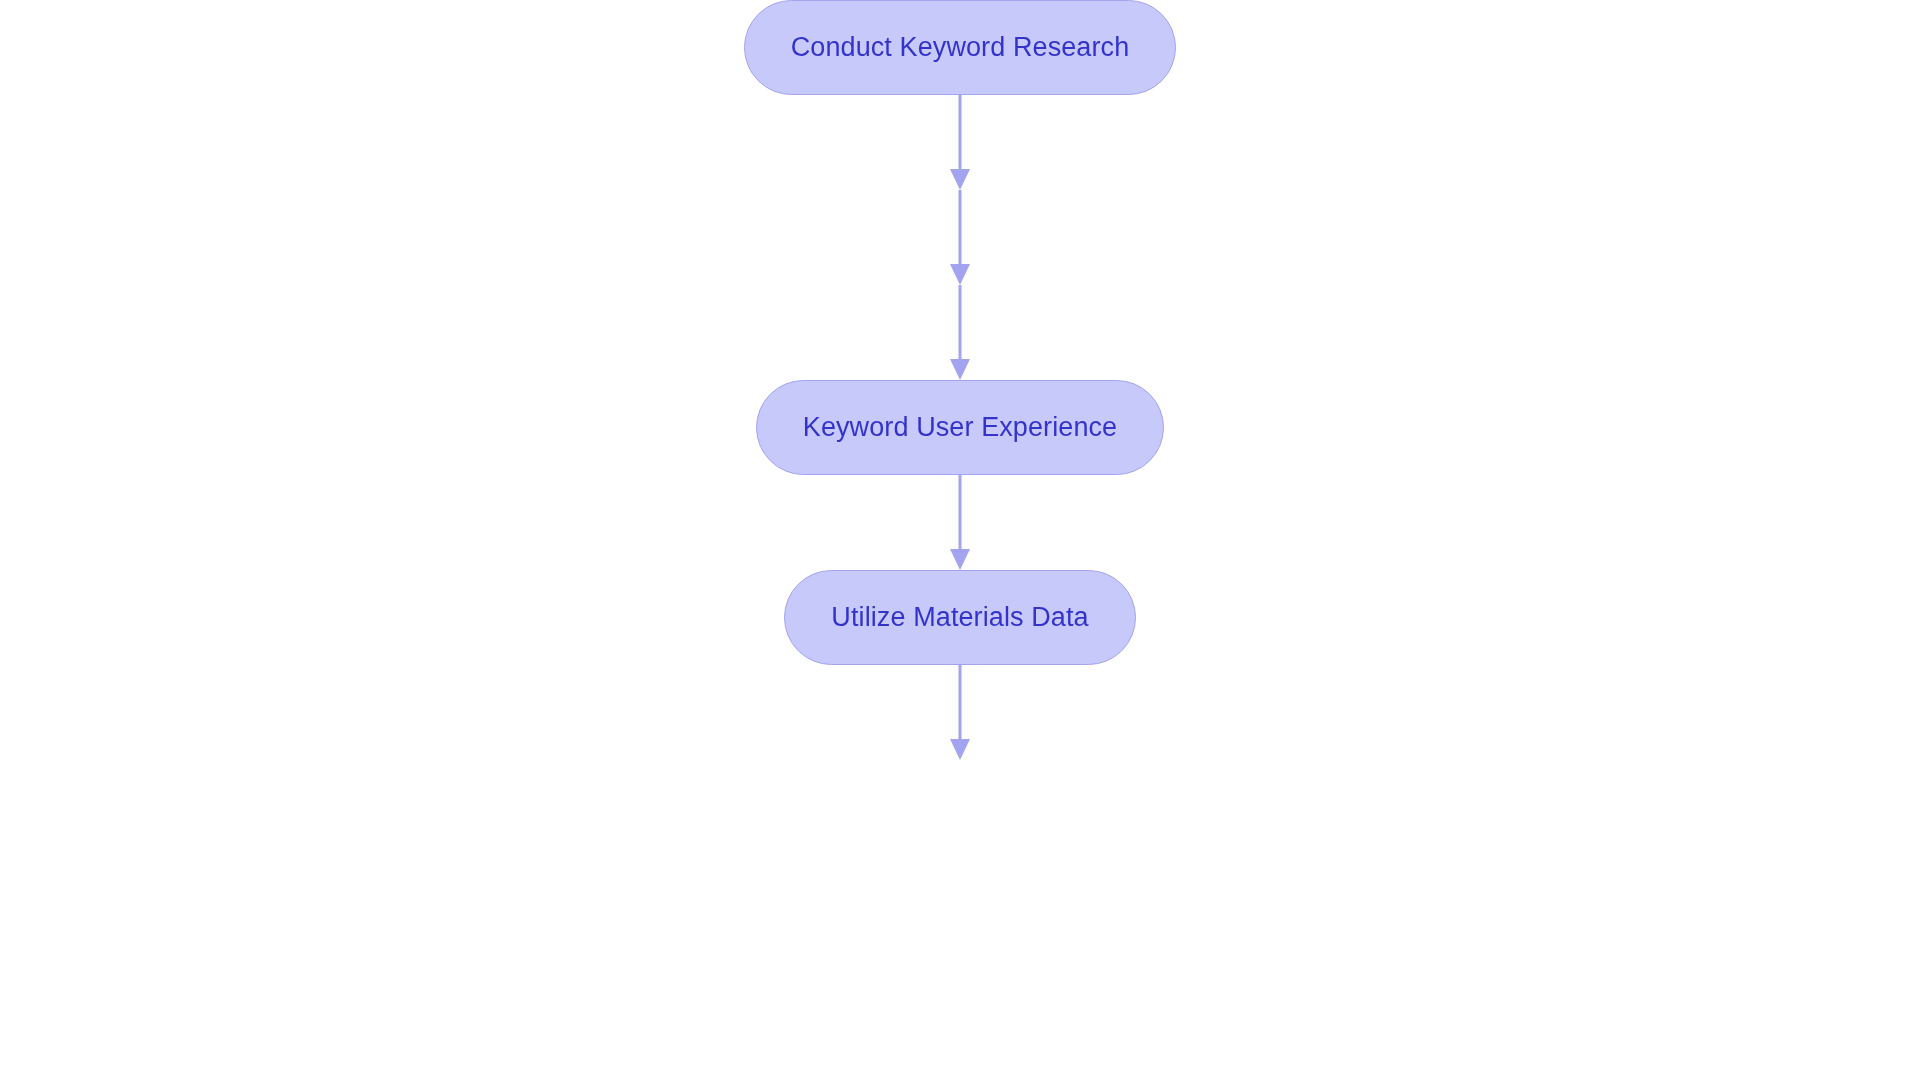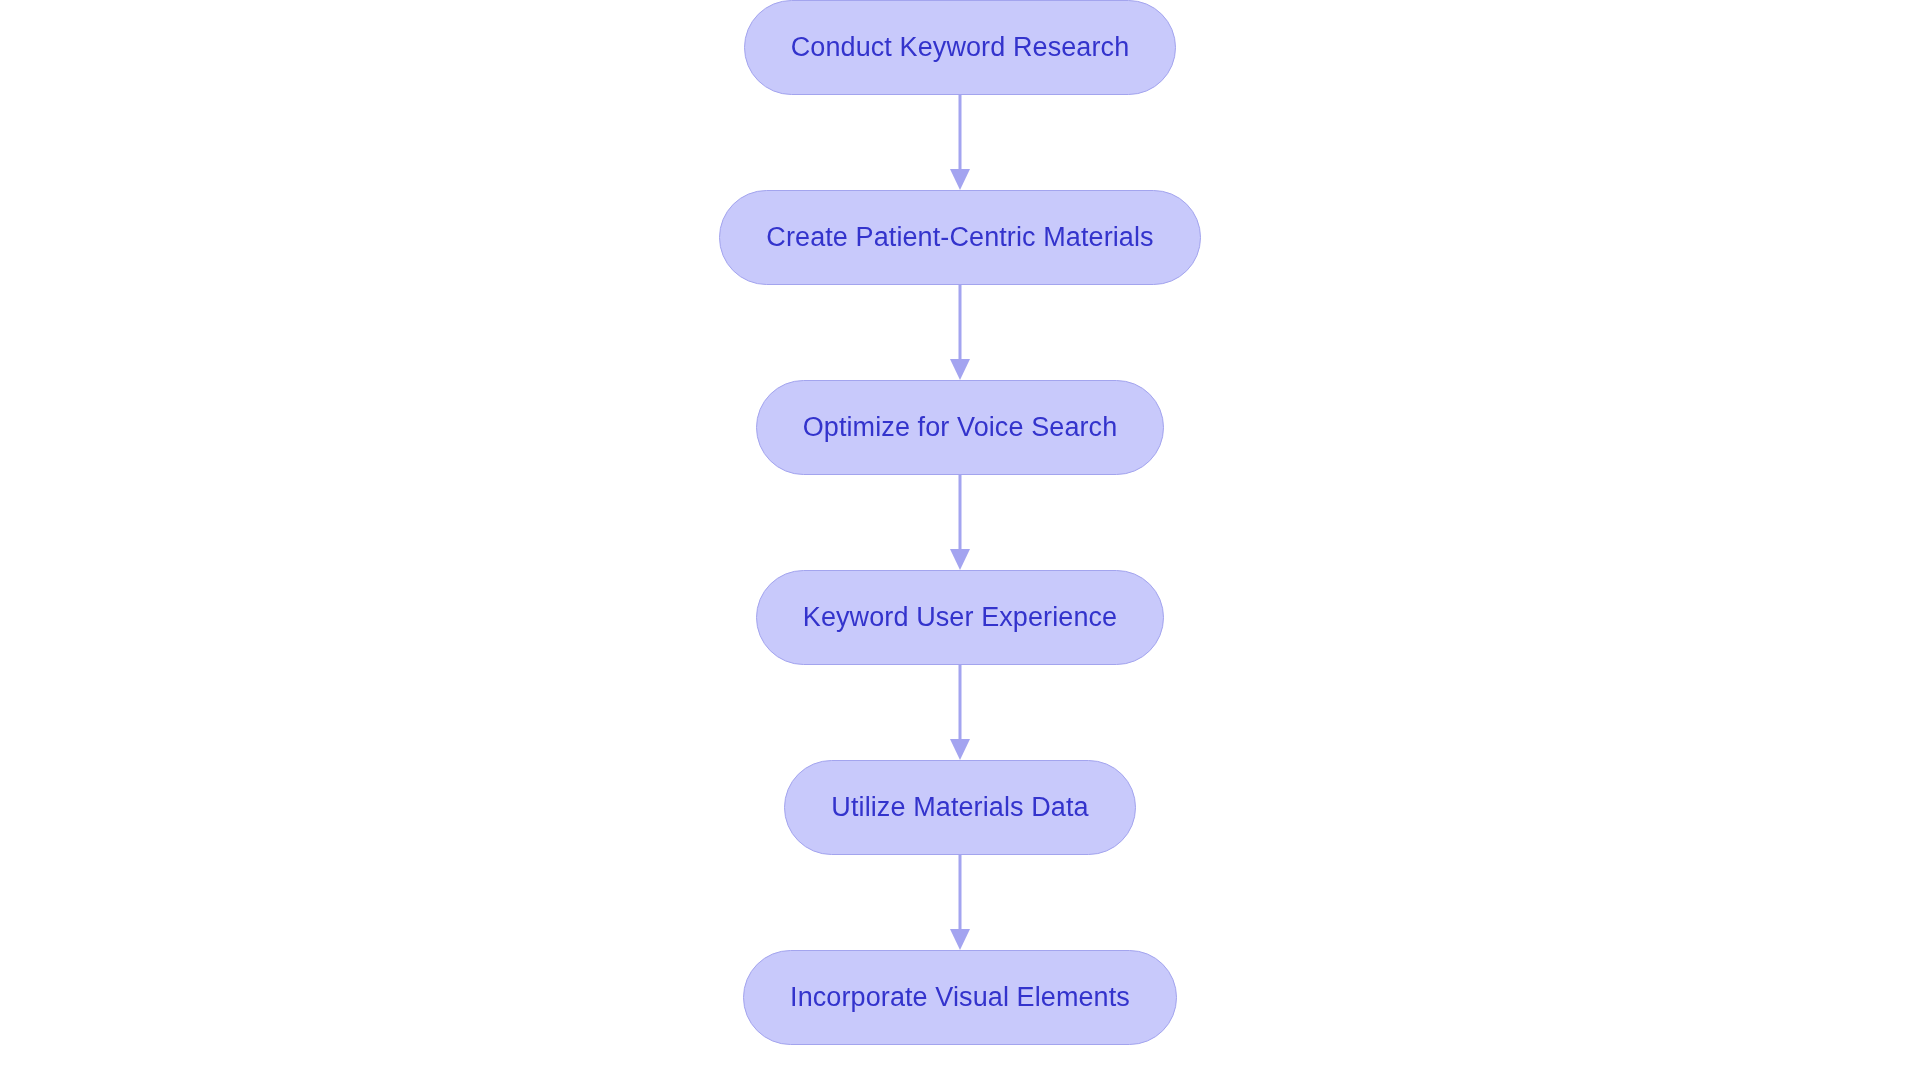--- a/index.html
+++ b/index.html
@@ -94,32 +94,26 @@
 
     <div class="node">
       <span class="node-label">Conduct Keyword Research</span>
     </div>
 
     <div class="connector">
       <div class="shaft"></div>
       <div class="arrowhead"></div>
     </div>
 
-    <div class="node">
-      <span class="node-label">Create Patient-Centric Materials</span>
-    </div>
 
     <div class="connector">
       <div class="shaft"></div>
       <div class="arrowhead"></div>
     </div>
 
-    <div class="node">
-      <span class="node-label">Optimize for Voice Search</span>
-    </div>
 
     <div class="connector">
       <div class="shaft"></div>
       <div class="arrowhead"></div>
     </div>
 
     <div class="node">
       <span class="node-label">Keyword User Experience</span>
     </div>
 
@@ -130,18 +124,15 @@
 
     <div class="node">
       <span class="node-label">Utilize Materials Data</span>
     </div>
 
     <div class="connector">
       <div class="shaft"></div>
       <div class="arrowhead"></div>
     </div>
 
-    <div class="node">
-      <span class="node-label">Incorporate Visual Elements</span>
-    </div>
 
   </div>
 </div>
 
 </body></html>

